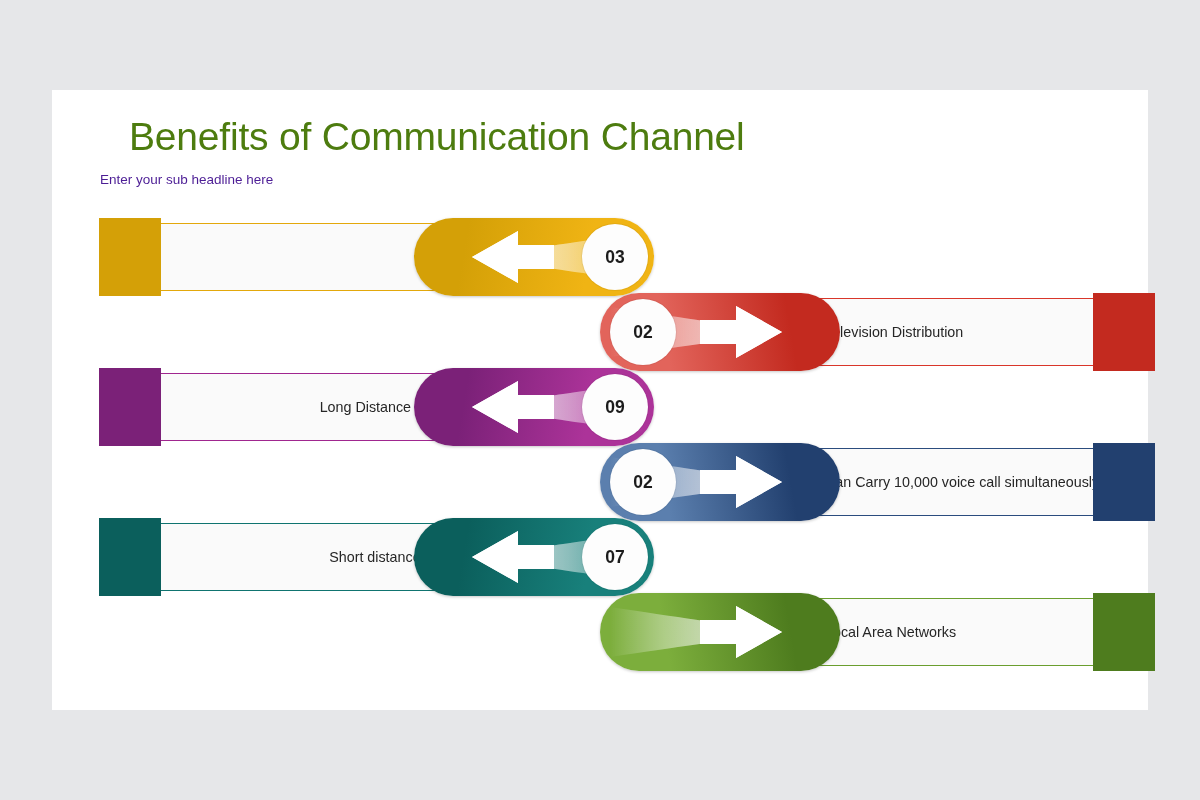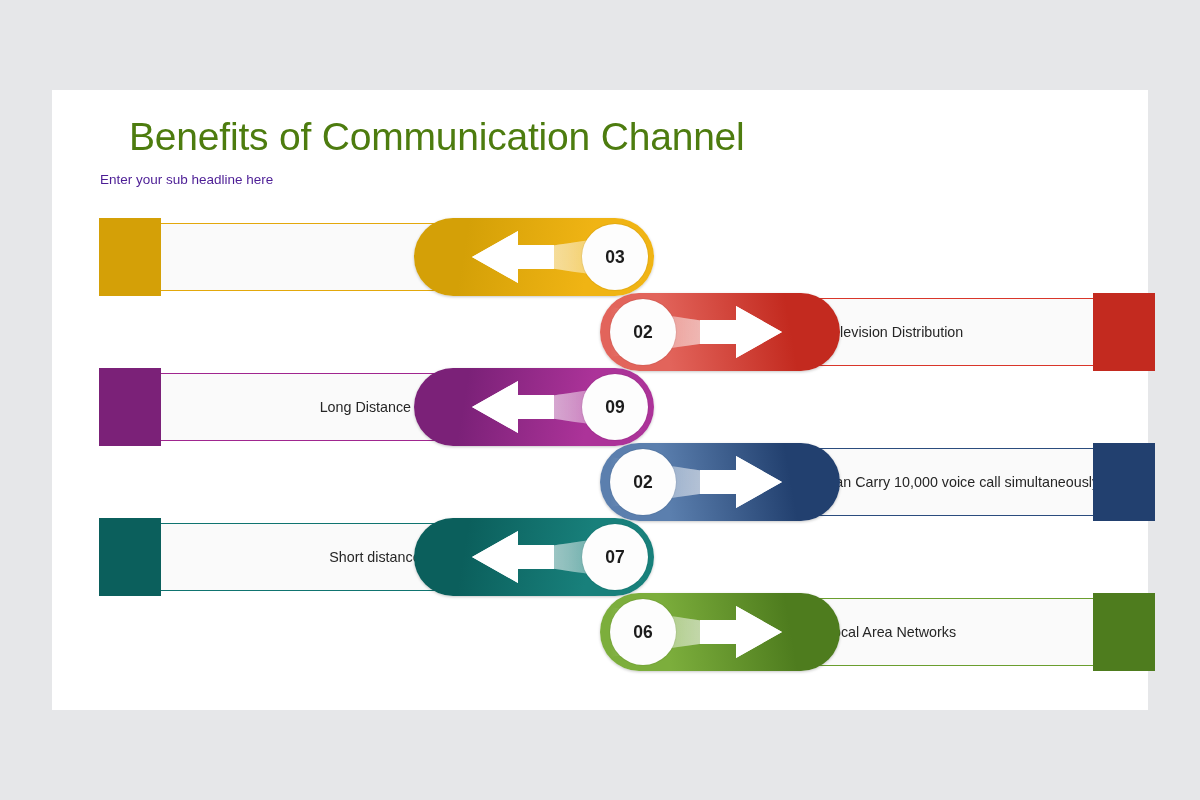--- a/index.html
+++ b/index.html
@@ -279,17 +279,16 @@
           <defs>
             <linearGradient id="sweep5" x1="0" y1="0" x2="1" y2="0">
               <stop offset="0" stop-color="#ffffff" stop-opacity="0"></stop>
               <stop offset="0.45" stop-color="#ffffff" stop-opacity="0.30"></stop>
               <stop offset="1" stop-color="#ffffff" stop-opacity="0.62"></stop>
             </linearGradient>
           </defs>
           <path fill="url(#sweep5)" d="M10 14 C 90 26, 120 30, 178 39 C 120 48, 90 52, 10 64 Z"></path>
           <path fill="#ffffff" d="M182 39 L136 13 L136 27 L100 27 L100 51 L136 51 L136 65 Z"></path>
         </svg>
-        <div class="num-circle">06</div>
       </div>
     </div>
 
 </div>
 
 </body></html>

